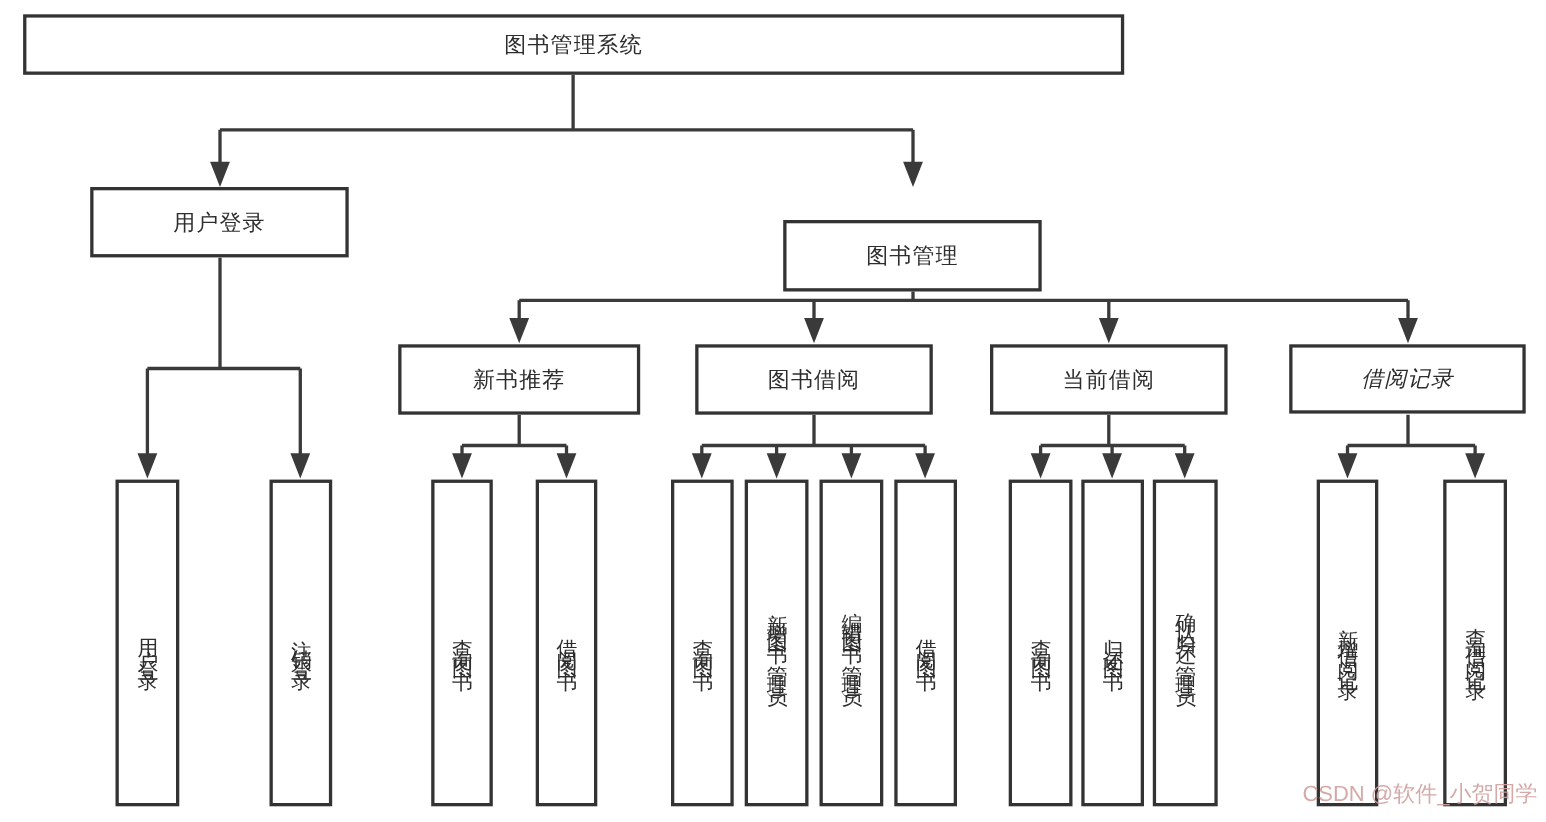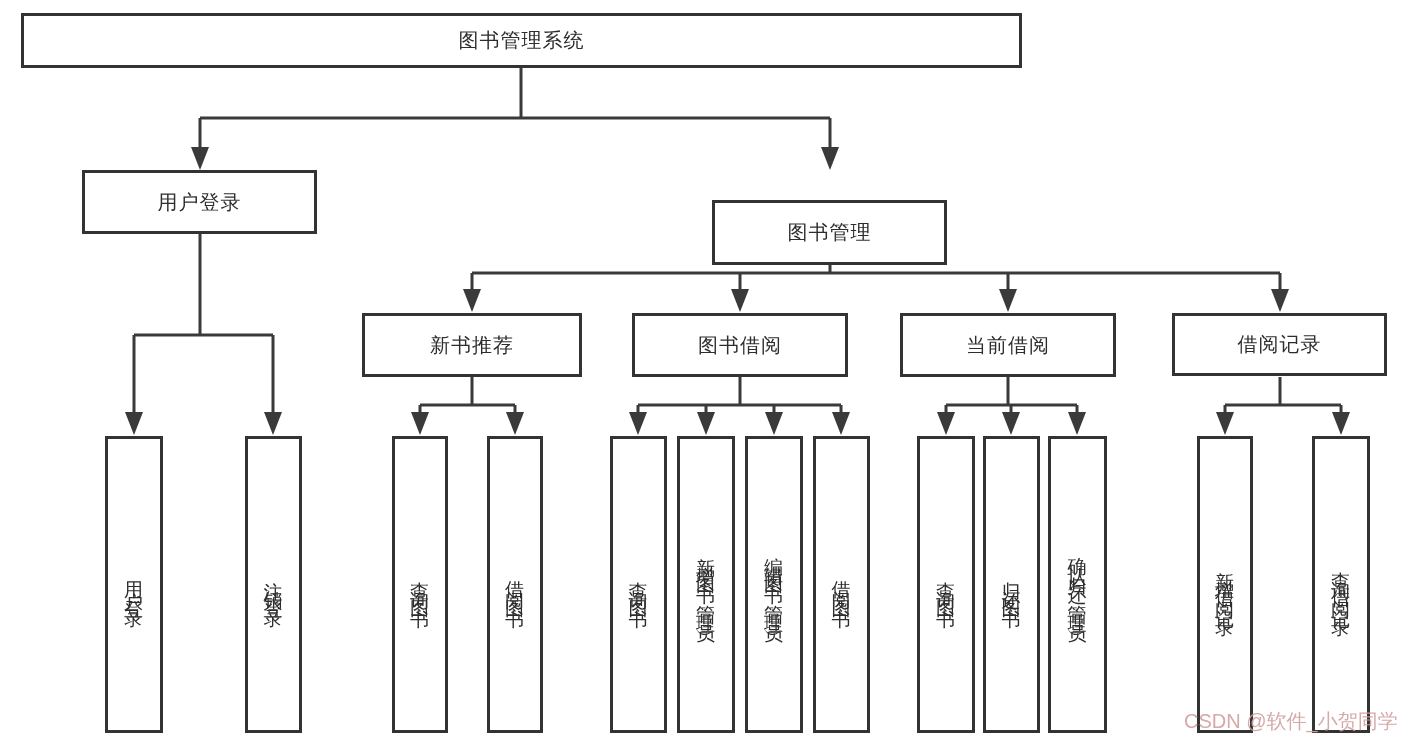--- a/index.html
+++ b/index.html
@@ -115,21 +115,21 @@
 
   <div class="node" style="left:632px; top:313px; width:216px; height:64px;">
     <span class="hlabel">图书借阅</span>
   </div>
   <div class="node" style="left:362px; top:313px; width:220px; height:64px;">
     <span class="hlabel">新书推荐</span>
   </div>
   <div class="node" style="left:900px; top:313px; width:216px; height:64px;align-items:center;">
     <span class="hlabel">当前借阅</span>
   </div>
-  <div class="node" style="left:1172px; top:313px; width:215px; height:63px;">
+  <div class="node" style="left:1172px; top:313px; width:215px; height:63px;font-style:italic;">
     <span class="hlabel">借阅记录</span>
   </div>
 
   <div class="node" style="left:105px; top:436px; width:58px; height:297px;">
     <span class="vlabel">用户登录</span>
   </div>
   <div class="node" style="left:245px; top:436px; width:57px; height:297px;">
     <span class="vlabel">注销登录</span>
   </div>
 

